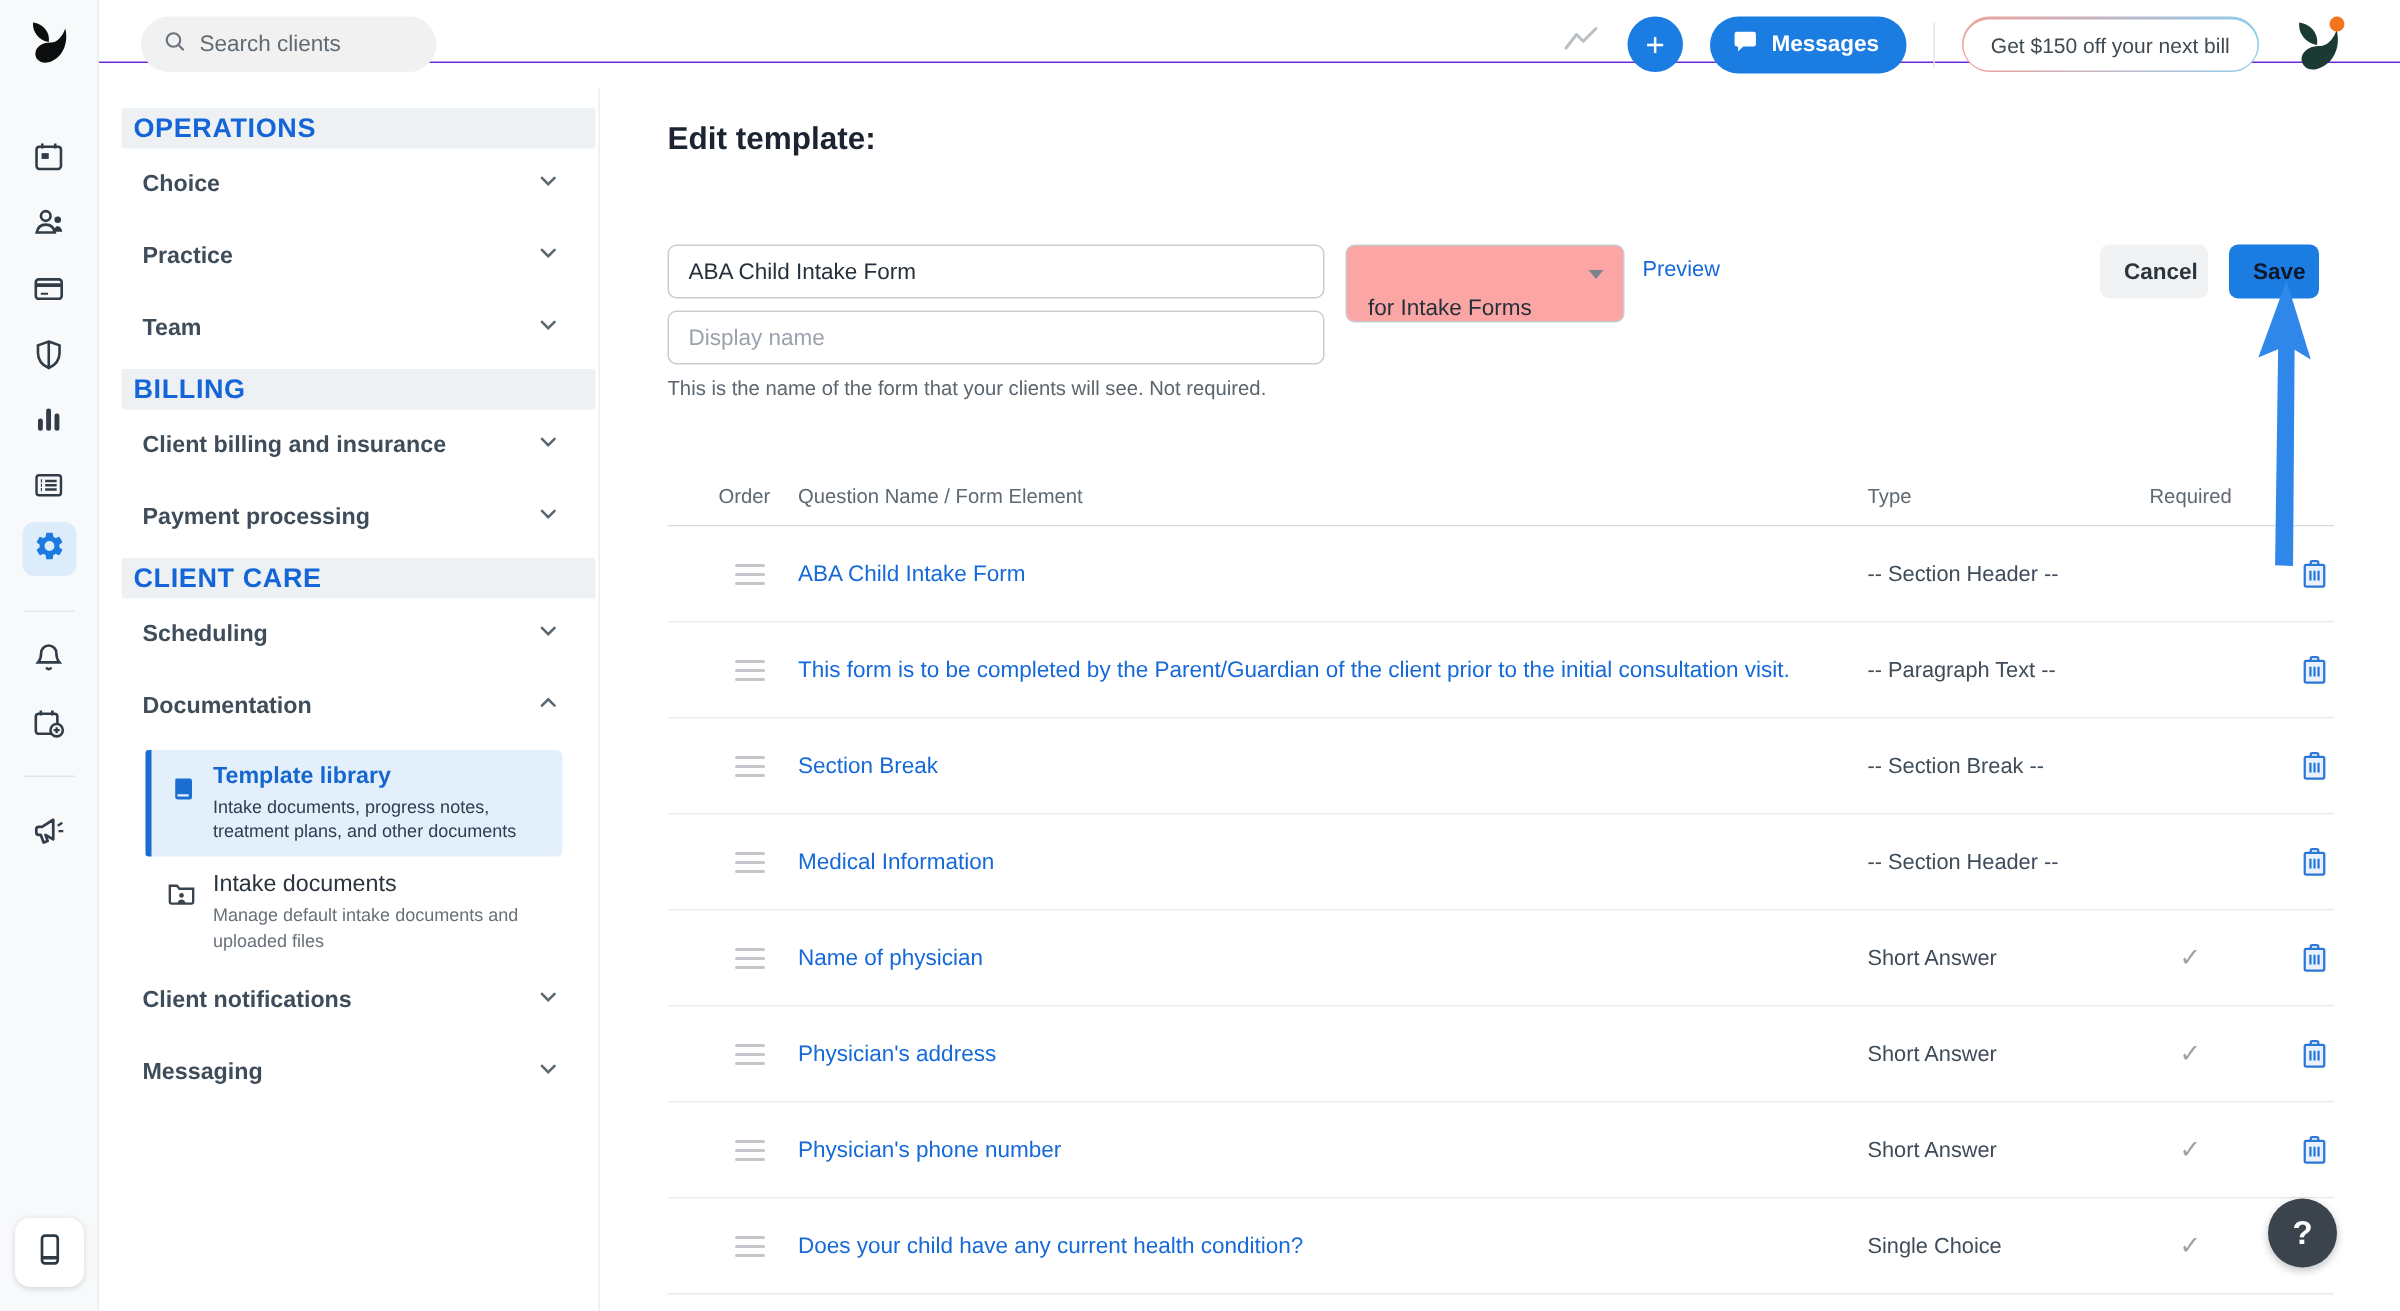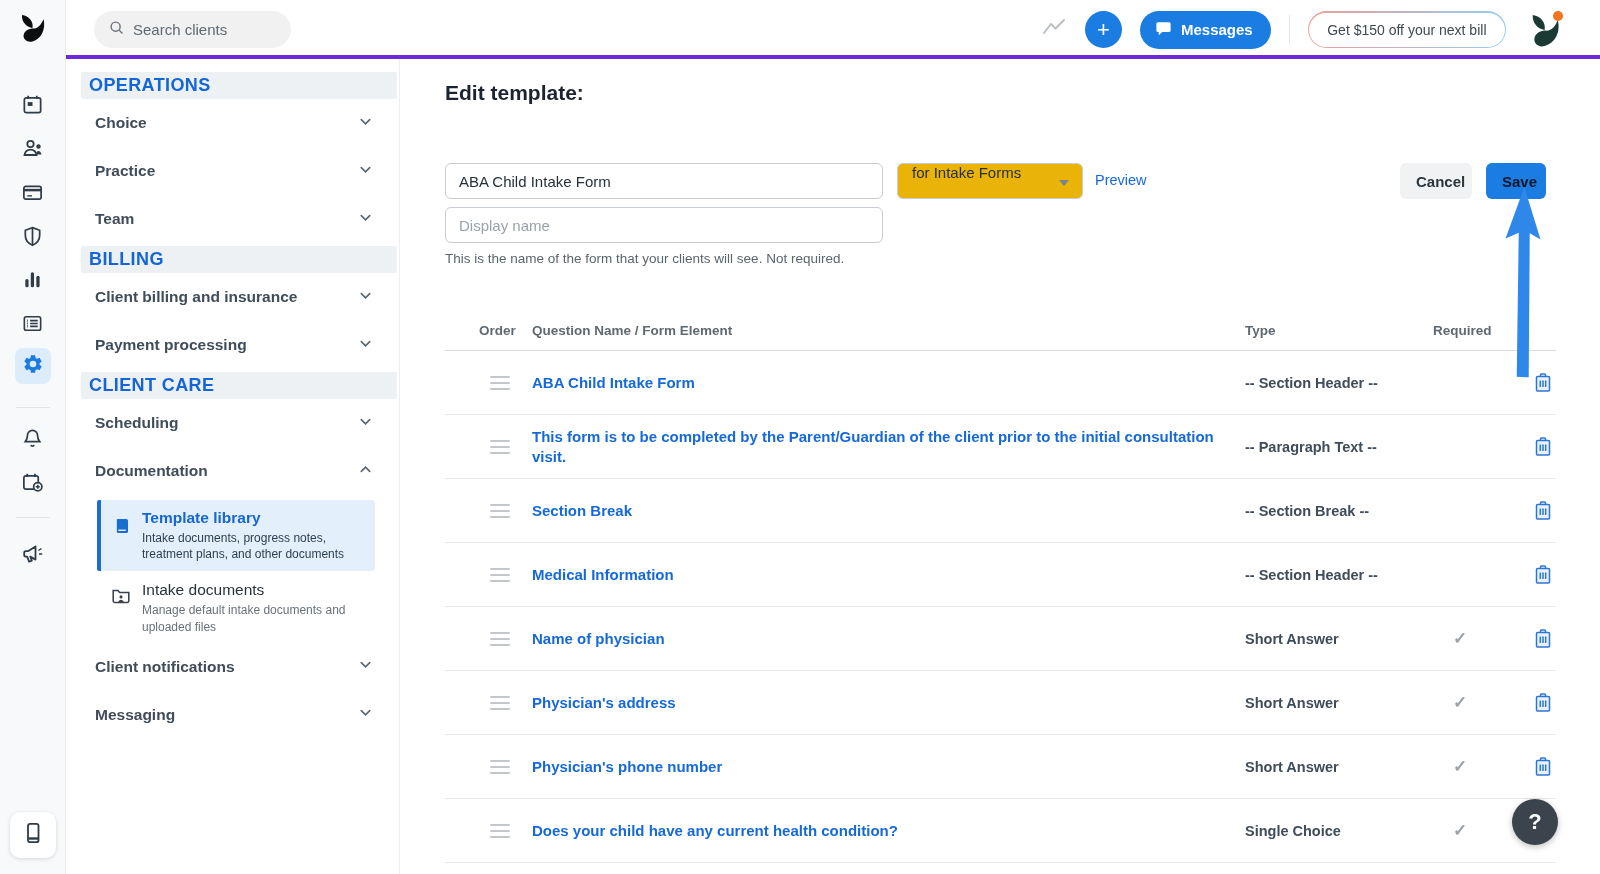--- a/index.html
+++ b/index.html
@@ -15,22 +15,22 @@
              display:flex; align-items:center; justify-content:center; cursor:pointer; }
   .rail-ic svg { display:block; }
   .rail-tile { position:absolute; left:15px; width:36px; height:36px; border-radius:8px;
                background:#dcecfb; display:flex; align-items:center; justify-content:center; cursor:pointer; }
   .rail-div { position:absolute; left:16px; width:34px; border-top:1px solid #e3e5e8; }
   .rail-phone { position:absolute; left:10px; top:812px; width:46px; height:46px; border-radius:10px;
                 background:#fff; box-shadow:0 1px 4px rgba(0,0,0,.14); display:flex; align-items:center;
                 justify-content:center; cursor:pointer; }
 
   
-  .topbar { position:absolute; left:66px; right:0; top:0; height:59px; background:#fff;
-            border-bottom:4px solid #6d28d9; z-index:3; }
+  .topbar { position:absolute; left:66px; right:0; top:0; height:42px; background:#fff;
+            border-bottom:1px solid #6d28d9; z-index:3; }
   .search { position:absolute; left:28px; top:11px; width:197px; height:37px; border-radius:19px;
             background:#f1f1f2; display:flex; align-items:center; padding:0 14px; gap:8px; }
   .search input { border:none; outline:none; background:transparent; font-size:15px; color:#3c464e;
                   font-family:"Liberation Sans", sans-serif; width:100%; }
   .search input::placeholder { color:#5f6a72; }
   .tb-right { position:absolute; right:36px; top:0; height:59px; display:flex; align-items:center; gap:18px; }
   .plus-btn { width:37px; height:37px; border-radius:50%; background:#1b7ce2; color:#fff; border:none;
               font-size:22px; line-height:1; display:flex; align-items:center; justify-content:center; cursor:pointer; }
   .msg-btn { height:38px; border:none; border-radius:19px; background:#1b7ce2; color:#fff; font-weight:bold;
              font-size:15px; display:flex; align-items:center; gap:8px; padding:0 18px 0 14px; cursor:pointer;
@@ -67,37 +67,37 @@
   .id-icon { position:absolute; left:13px; top:4px; }
 
   
   .main { position:absolute; left:400px; top:59px; right:0; bottom:0; background:#fff; }
   .pg-title { position:absolute; left:45px; top:22px; font-size:21px; font-weight:bold; color:#1b2430; }
   .inp { position:absolute; height:36px; border:1px solid #c7ccd1; border-radius:6px; padding:0 13px;
          font-size:15px; color:#25303a; font-family:"Liberation Sans", sans-serif; background:#fff; }
   .inp::placeholder { color:#9aa2ab; }
   .name-inp { left:45px; top:104px; width:438px; }
   .disp-inp { left:45px; top:148px; width:438px; }
-  .sel { position:absolute; left:497px; top:104px; width:186px; height:36px; border:1px solid #c7ccd1;
-         border-radius:6px; background:#eab308; display:flex; align-items:flex-start; padding:0 34px 0 14px;
+  .sel { position:absolute; left:497px; top:104px; width:186px; height:52px; border:1px solid #c7ccd1;
+         border-radius:6px; background:#fca5a5; display:flex; align-items:flex-end; padding:0 34px 0 14px;
          font-size:15px; color:#25303a; cursor:pointer; }
   .sel .caret { position:absolute; right:13px; top:16px; width:0; height:0;
                 border-left:5px solid transparent; border-right:5px solid transparent;
                 border-top:6px solid #7b848c; }
   .preview { position:absolute; left:695px; top:113px; font-size:14.5px; color:#1569d8; cursor:pointer; }
   .btn { position:absolute; top:104px; height:36px; border-radius:6px; font-size:15px; font-weight:bold;
          border:none; cursor:pointer; font-family:"Liberation Sans", sans-serif; padding:0 16px; }
   .btn-cancel { left:1000px; width:72px; background:#f1f2f3; color:#2b353e; }
   .btn-save { left:1086px; width:60px; background:#1b7ce2; color:#0f172a; }
   .helper { position:absolute; left:45px; top:192px; font-size:13.5px; color:#5b656e; }
   .arrow-annot { position:absolute; left:1093px; top:126px; z-index:6; pointer-events:none; }
 
   
   .qtable { position:absolute; left:45px; top:252px; width:1111px; }
-  .trow { display:grid; grid-template-columns:87px 1fr 178px 85px 48px; align-items:center;font-weight:bold; }
+  .trow { display:grid; grid-template-columns:87px 1fr 178px 85px 48px; align-items:center; }
   .thead { height:40px; border-bottom:1px solid #d9dcdf; }
   .thead .hc { font-size:13.5px; color:#5f6972; }
   .hc-order { padding-left:34px; }
   .hc-req { padding-left:10px; }
   .tr { height:64px; border-bottom:1px solid #e7e9eb; background:#fff; }
   .drag { margin-left:45px; width:20px; display:flex; flex-direction:column; gap:4px; cursor:grab; }
   .drag i { display:block; height:2px; background:#c3c7cb; border-radius:1px; }
   .qname { font-size:15px; color:#1569d8; padding-right:24px; line-height:1.3; cursor:pointer; }
   .qtype { font-size:14.5px; color:#3f4c59; }
   .qreq { padding-left:30px; font-size:17px; color:#99a1a9; }

